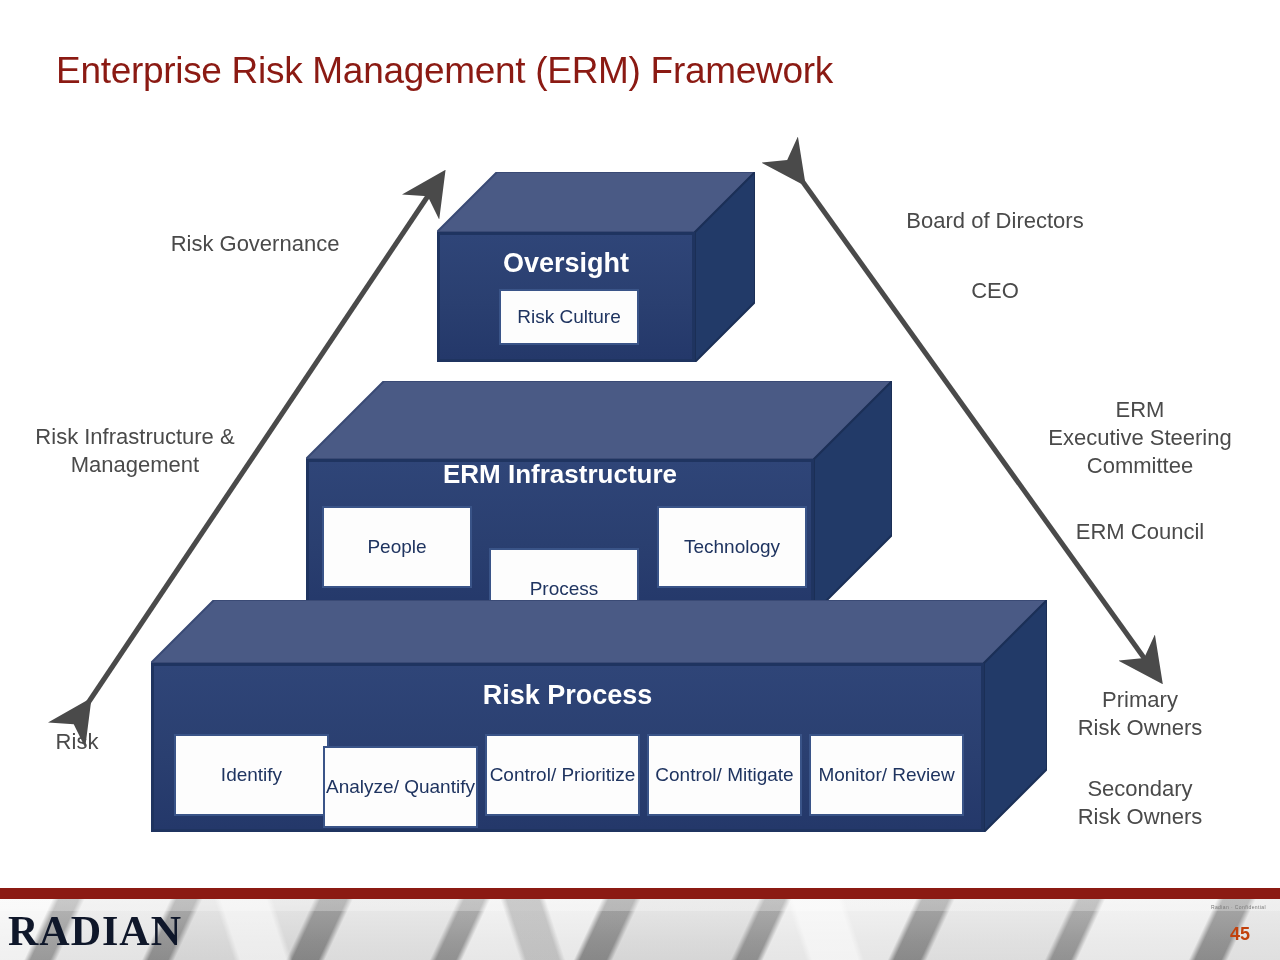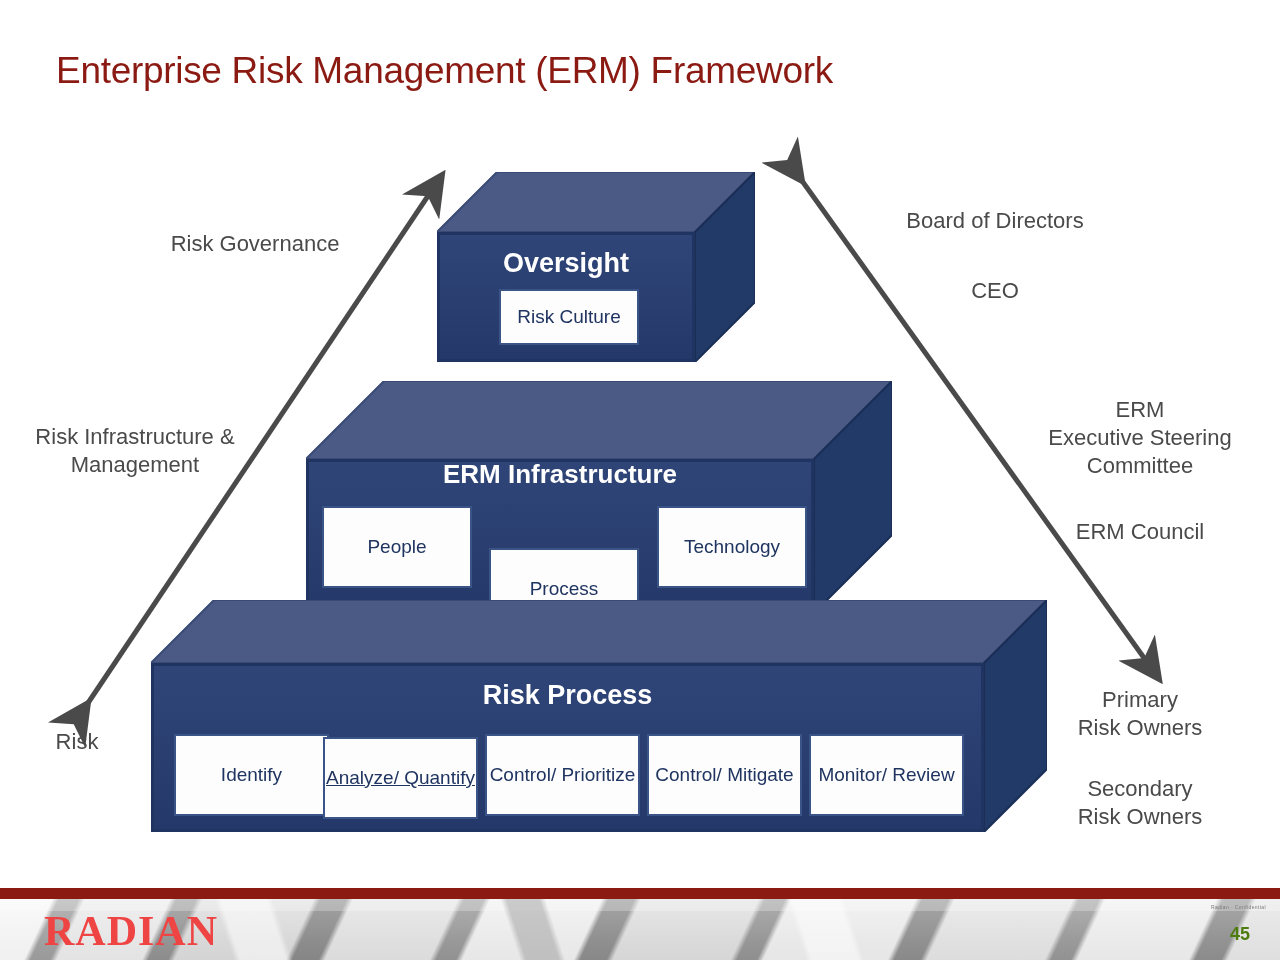--- a/index.html
+++ b/index.html
@@ -114,30 +114,29 @@
         rgba(90,90,90,.28) 40.5% 43%, transparent 43.5% 62%, rgba(255,255,255,.5) 62.5% 66%, transparent 66.5% 100%),
       linear-gradient(to bottom, rgba(255,255,255,.25) 0 20%, transparent 20% 100%);
   }
   .footer-logo{
     position:absolute;
     left:8px; top:22px;
     font-family:"Liberation Serif", serif;
     font-size:42px;
     font-weight:bold;
     letter-spacing:1px;
-    color:#ef4444;
+    color:#0f172a;
     line-height:1;
-    margin-left:36px;
   }
   .page-number{
     position:absolute;
     right:30px; top:36px;
     font-size:18px;
     font-weight:bold;
-    color:#4d7c0f;
+    color:#c2410c;
   }
   .footer-microtext{
     position:absolute;
     right:14px; top:16px;
     font-size:5px;
     color:#7a7a7a;
     letter-spacing:.4px;
     white-space:nowrap;
   }
 </style>
@@ -186,21 +185,21 @@
   </div>
 
   <div class="box3d" style="left:151px; top:600px; width:896px; height:232px;">
     <svg class="top" viewBox="0 0 896 232">
       <polygon points="0,63 63,0 896,0 833,63" fill="#4A5A85" stroke="#3A4A75" stroke-width="2"></polygon>
       <polygon points="833,63 896,0 896,169 833,232" fill="#223A68" stroke="#1B2F56" stroke-width="2"></polygon>
     </svg>
     <div class="front" style="left:0px; top:63px; width:833px; height:169px;"></div>
     <div class="box-title" style="left:0px; top:80px; width:833px; font-size:27px;">Risk Process</div>
     <div class="subbox" style="left:23px; top:134px; width:155px; height:82px;">Identify</div>
-    <div class="subbox" style="left:172px; top:137px; width:155px; height:82px;text-decoration:underline;">Analyze/
+    <div class="subbox" style="left:172px; top:146px; width:155px; height:82px;">Analyze/
 Quantify</div>
     <div class="subbox" style="left:334px; top:134px; width:155px; height:82px;">Control/
 Prioritize</div>
     <div class="subbox" style="left:496px; top:134px; width:155px; height:82px;">Control/
 Mitigate</div>
     <div class="subbox" style="left:658px; top:134px; width:155px; height:82px;">Monitor/
 Review</div>
   </div>
 
   <div class="side-label" style="left:150px; top:230px; width:210px;text-align:center;">Risk Governance</div>

